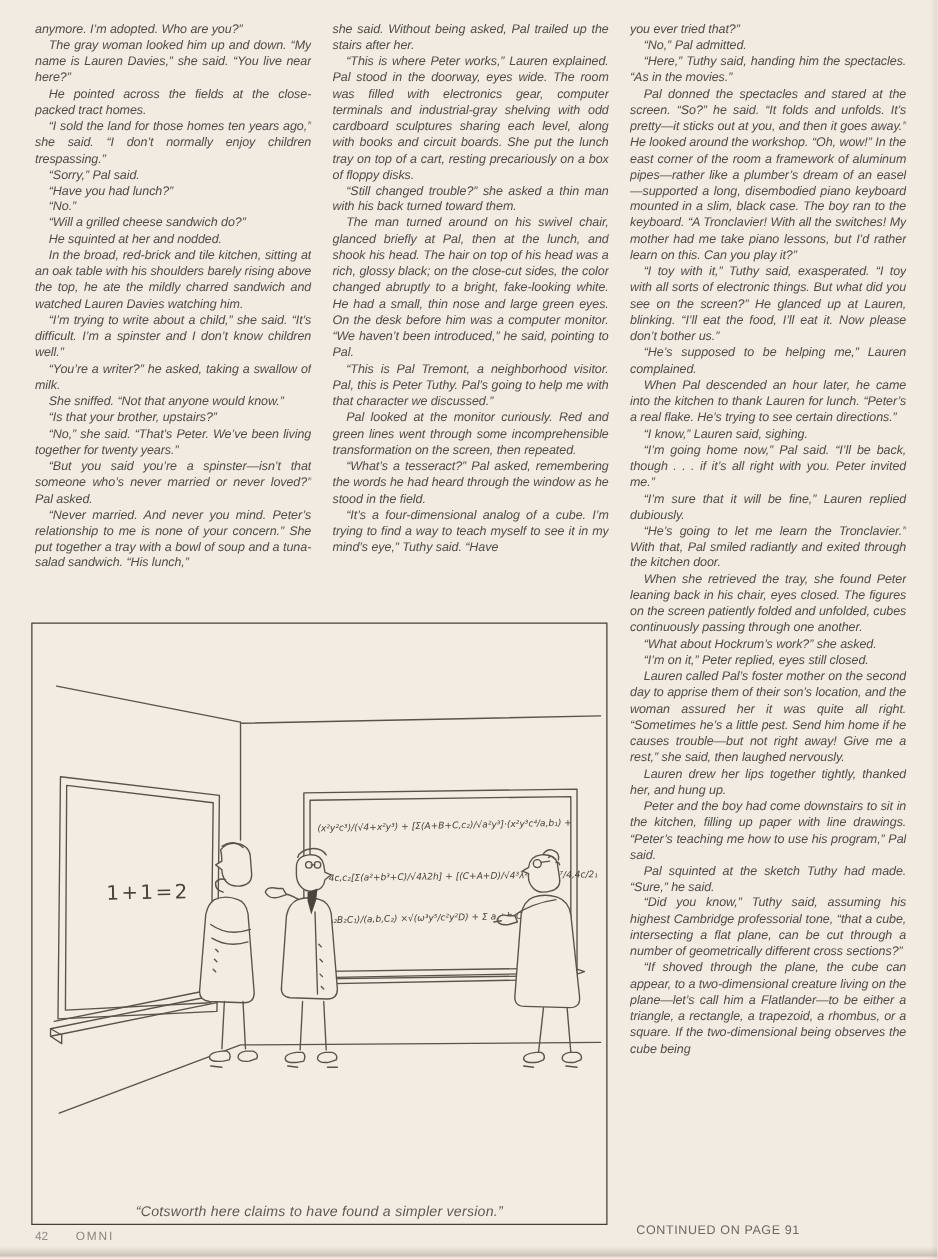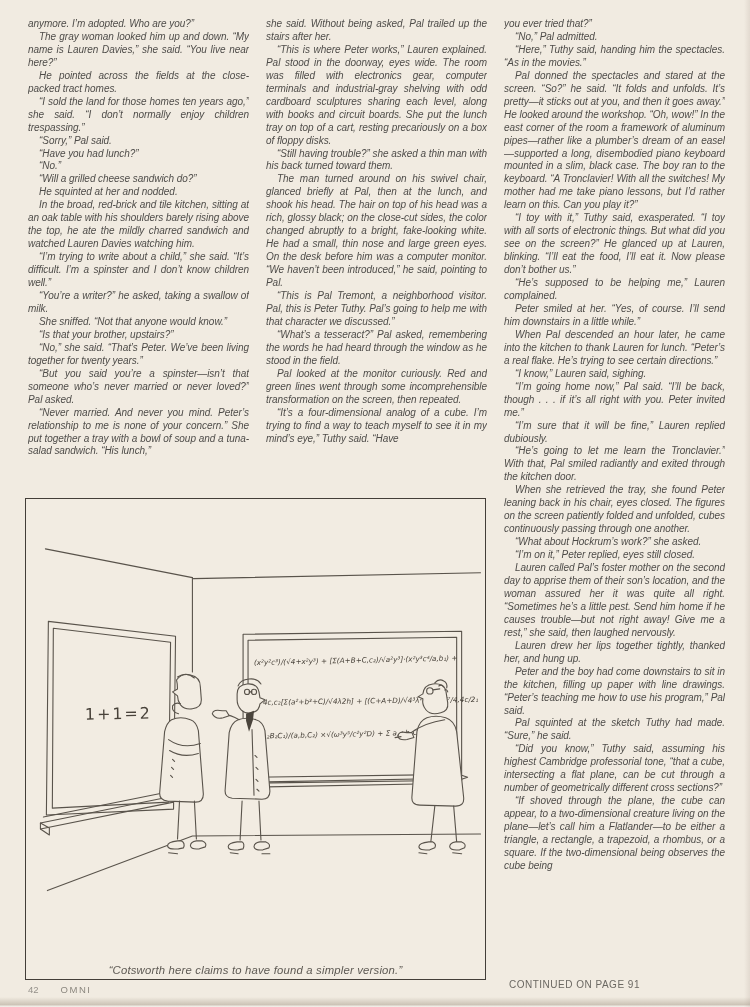--- a/index.html
+++ b/index.html
@@ -84,35 +84,34 @@
       <p>“You’re a writer?” he asked, taking a swallow of milk.</p>
       <p>She sniffed. “Not that anyone would know.”</p>
       <p>“Is that your brother, upstairs?”</p>
       <p>“No,” she said. “That’s Peter. We’ve been living together for twenty years.”</p>
       <p>“But you said you’re a spinster—isn’t that someone who’s never married or never loved?” Pal asked.</p>
       <p>“Never married. And never you mind. Peter’s relationship to me is none of your concern.” She put together a tray with a bowl of soup and a tuna-salad sandwich. “His lunch,”</p>
     </div>
   <div class="col" id="col2">
       <p class="cont">she said. Without being asked, Pal trailed up the stairs after her.</p>
       <p>“This is where Peter works,” Lauren explained. Pal stood in the doorway, eyes wide. The room was filled with electronics gear, computer terminals and industrial-gray shelving with odd cardboard sculptures sharing each level, along with books and circuit boards. She put the lunch tray on top of a cart, resting precariously on a box of floppy disks.</p>
-      <p>“Still having trouble?” she asked a thin man with his back turned toward them.</p>
+      <p>“Still changed trouble?” she asked a thin man with his back turned toward them.</p>
       <p>The man turned around on his swivel chair, glanced briefly at Pal, then at the lunch, and shook his head. The hair on top of his head was a rich, glossy black; on the close-cut sides, the color changed abruptly to a bright, fake-looking white. He had a small, thin nose and large green eyes. On the desk before him was a computer monitor. “We haven’t been introduced,” he said, pointing to Pal.</p>
       <p>“This is Pal Tremont, a neighborhood visitor. Pal, this is Peter Tuthy. Pal’s going to help me with that character we discussed.”</p>
+      <p>Pal looked at the monitor curiously. Red and green lines went through some incomprehensible transformation on the screen, then repeated.</p>
       <p>“What’s a tesseract?” Pal asked, remembering the words he had heard through the window as he stood in the field.</p>
-      <p>Pal looked at the monitor curiously. Red and green lines went through some incomprehensible transformation on the screen, then repeated.</p>
       <p>“It’s a four-dimensional analog of a cube. I’m trying to find a way to teach myself to see it in my mind’s eye,” Tuthy said. “Have</p>
     </div>
   <div class="col" id="col3">
       <p class="cont">you ever tried that?”</p>
       <p>“No,” Pal admitted.</p>
       <p>“Here,” Tuthy said, handing him the spectacles. “As in the movies.”</p>
       <p>Pal donned the spectacles and stared at the screen. “So?” he said. “It folds and unfolds. It’s pretty—it sticks out at you, and then it goes away.” He looked around the workshop. “Oh, wow!” In the east corner of the room a framework of aluminum pipes—rather like a plumber’s dream of an easel—supported a long, disembodied piano keyboard mounted in a slim, black case. The boy ran to the keyboard. “A Tronclavier! With all the switches! My mother had me take piano lessons, but I’d rather learn on this. Can you play it?”</p>
       <p>“I toy with it,” Tuthy said, exasperated. “I toy with all sorts of electronic things. But what did you see on the screen?” He glanced up at Lauren, blinking. “I’ll eat the food, I’ll eat it. Now please don’t bother us.”</p>
       <p>“He’s supposed to be helping me,” Lauren complained.</p>
-      <p>Peter smiled at her. “Yes, of course. I’ll send him downstairs in a little while.”</p>
       <p>When Pal descended an hour later, he came into the kitchen to thank Lauren for lunch. “Peter’s a real flake. He’s trying to see certain directions.”</p>
       <p>“I know,” Lauren said, sighing.</p>
       <p>“I’m going home now,” Pal said. “I’ll be back, though . . . if it’s all right with you. Peter invited me.”</p>
       <p>“I’m sure that it will be fine,” Lauren replied dubiously.</p>
       <p>“He’s going to let me learn the Tronclavier.” With that, Pal smiled radiantly and exited through the kitchen door.</p>
       <p>When she retrieved the tray, she found Peter leaning back in his chair, eyes closed. The figures on the screen patiently folded and unfolded, cubes continuously passing through one another.</p>
       <p>“What about Hockrum’s work?” she asked.</p>
       <p>“I’m on it,” Peter replied, eyes still closed.</p>
       <p>Lauren called Pal’s foster mother on the second day to apprise them of their son’s location, and the woman assured her it was quite all right. “Sometimes he’s a little pest. Send him home if he causes trouble—but not right away! Give me a rest,” she said, then laughed nervously.</p>
       <p>Lauren drew her lips together tightly, thanked her, and hung up.</p>

